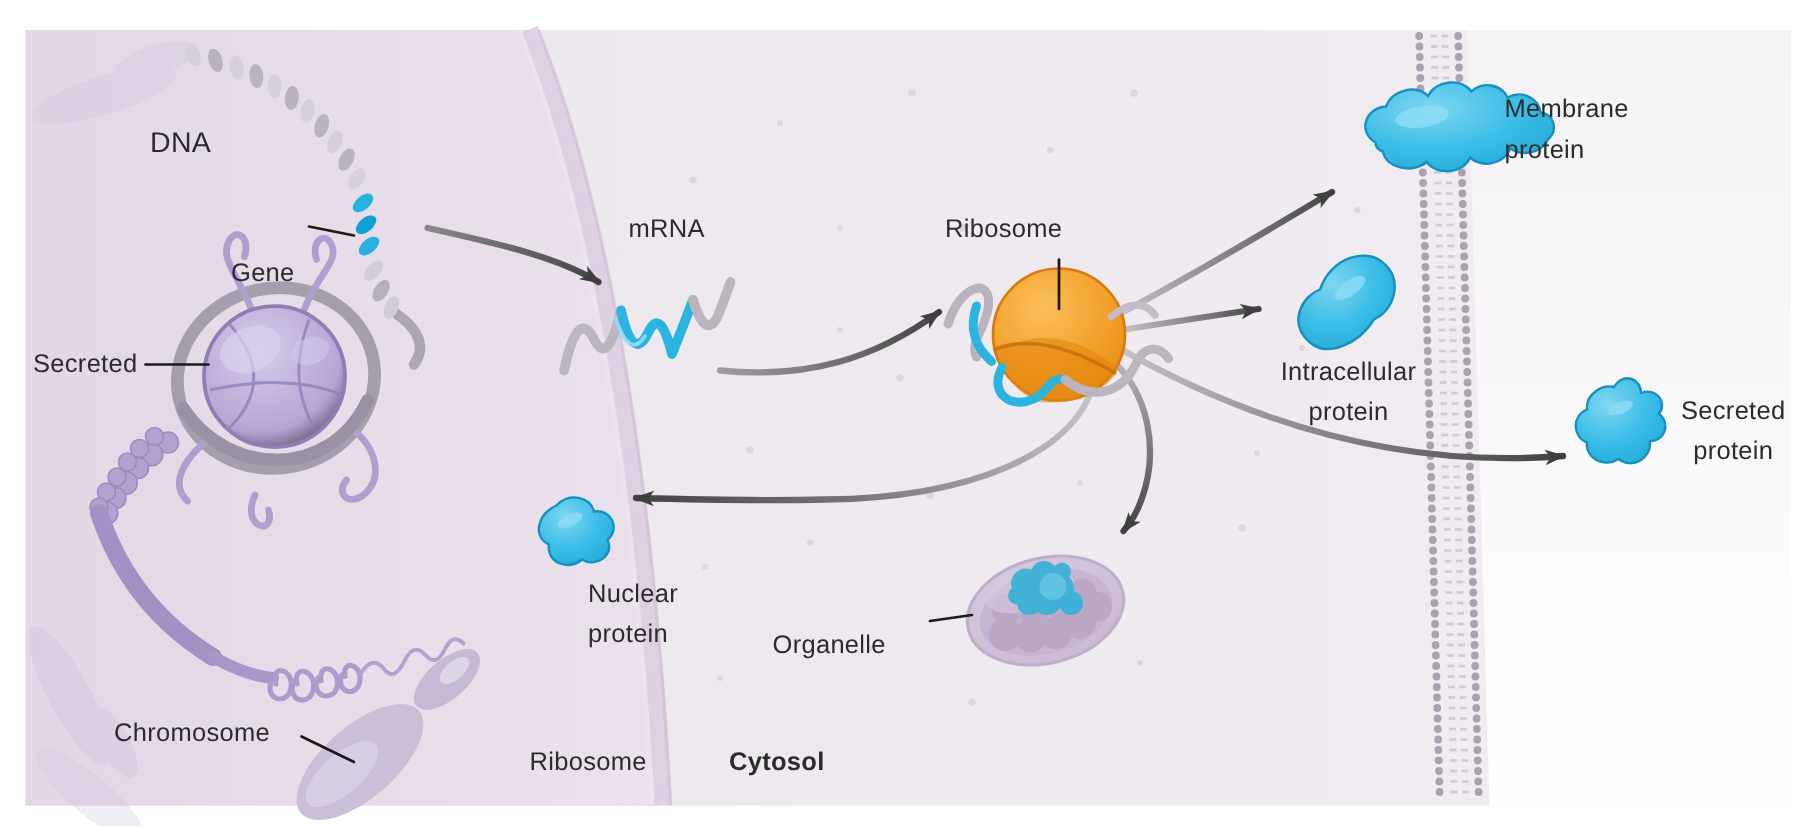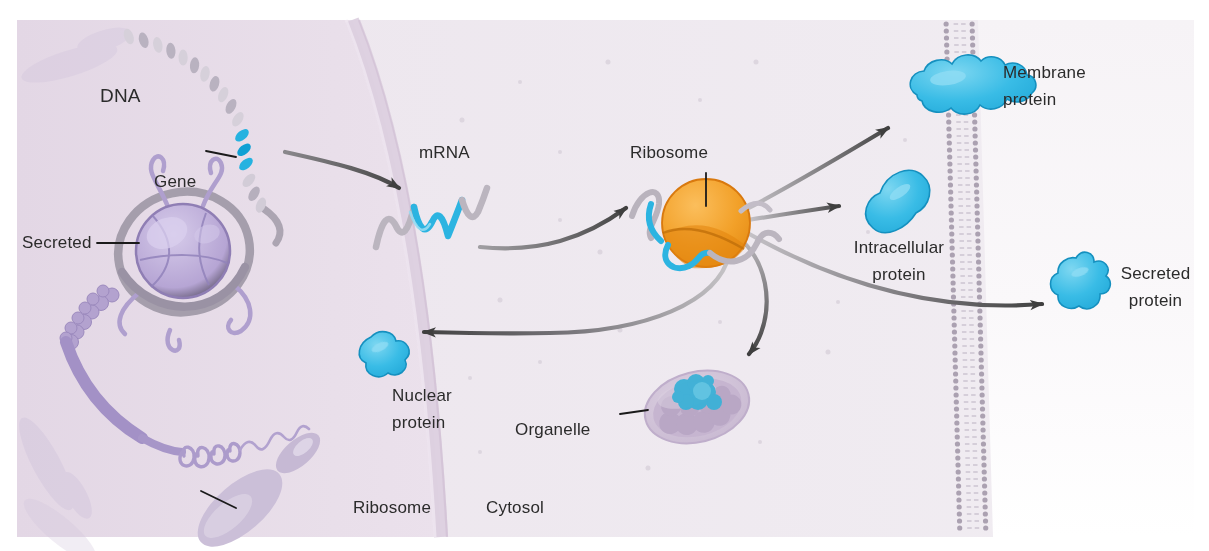--- a/index.html
+++ b/index.html
@@ -14,21 +14,21 @@
   #lbl-chromosome{left:76px;top:475px;}
   #lbl-mrna{left:419px;top:139px;}
   #lbl-ribosome{left:630px;top:139px;}
   #lbl-membrane{left:1003px;top:59px;width:150px;text-align:left;}
   #lbl-intracellular{left:814px;top:234px;width:170px;text-align:center;}
   #lbl-secreted{left:1093px;top:260px;width:125px;text-align:center;}
   #lbl-nuclear{left:344px;top:382px;width:90px;text-align:left;margin-left:48px;}
   #lbl-organelle{left:515px;top:392px;margin-top:24px;}
   #lbl-orgspec{left:722px;top:386px;width:150px;text-align:center;}
   #lbl-nucleus{left:353px;top:494px;}
-  #lbl-cytosol{left:486px;top:494px;}
+  #lbl-cytosol{left:486px;top:494px;font-weight:bold;}
 </style>
 </head>
 <body>
 
 <div class="stage">
 
 <svg width="1209" height="551" viewBox="0 0 1209 551">
   <defs>
     <linearGradient id="cellGrad" x1="0" y1="0" x2="1" y2="0">
       <stop offset="0" stop-color="#ECE5ED"></stop>
@@ -595,20 +595,21 @@
     <line x1="97" y1="243" x2="139" y2="243"></line>
     <line x1="201" y1="491" x2="236" y2="508"></line>
     <line x1="706" y1="173" x2="706" y2="206"></line>
     <line x1="620" y1="414" x2="648" y2="410"></line>
   </g>
 </svg>
 
 <div class="lbl" id="lbl-dna">DNA</div>
 <div class="lbl" id="lbl-gene">Gene</div>
 <div class="lbl" id="lbl-histone">Secreted</div>
+<div class="lbl" id="lbl-chromosome">Chromosome</div>
 <div class="lbl" id="lbl-mrna">mRNA</div>
 <div class="lbl" id="lbl-ribosome">Ribosome</div>
 <div class="lbl" id="lbl-membrane">Membrane
 protein</div>
 <div class="lbl" id="lbl-intracellular">Intracellular
 protein</div>
 <div class="lbl" id="lbl-secreted">Secreted
 protein</div>
 <div class="lbl" id="lbl-nuclear">Nuclear
 protein</div>

